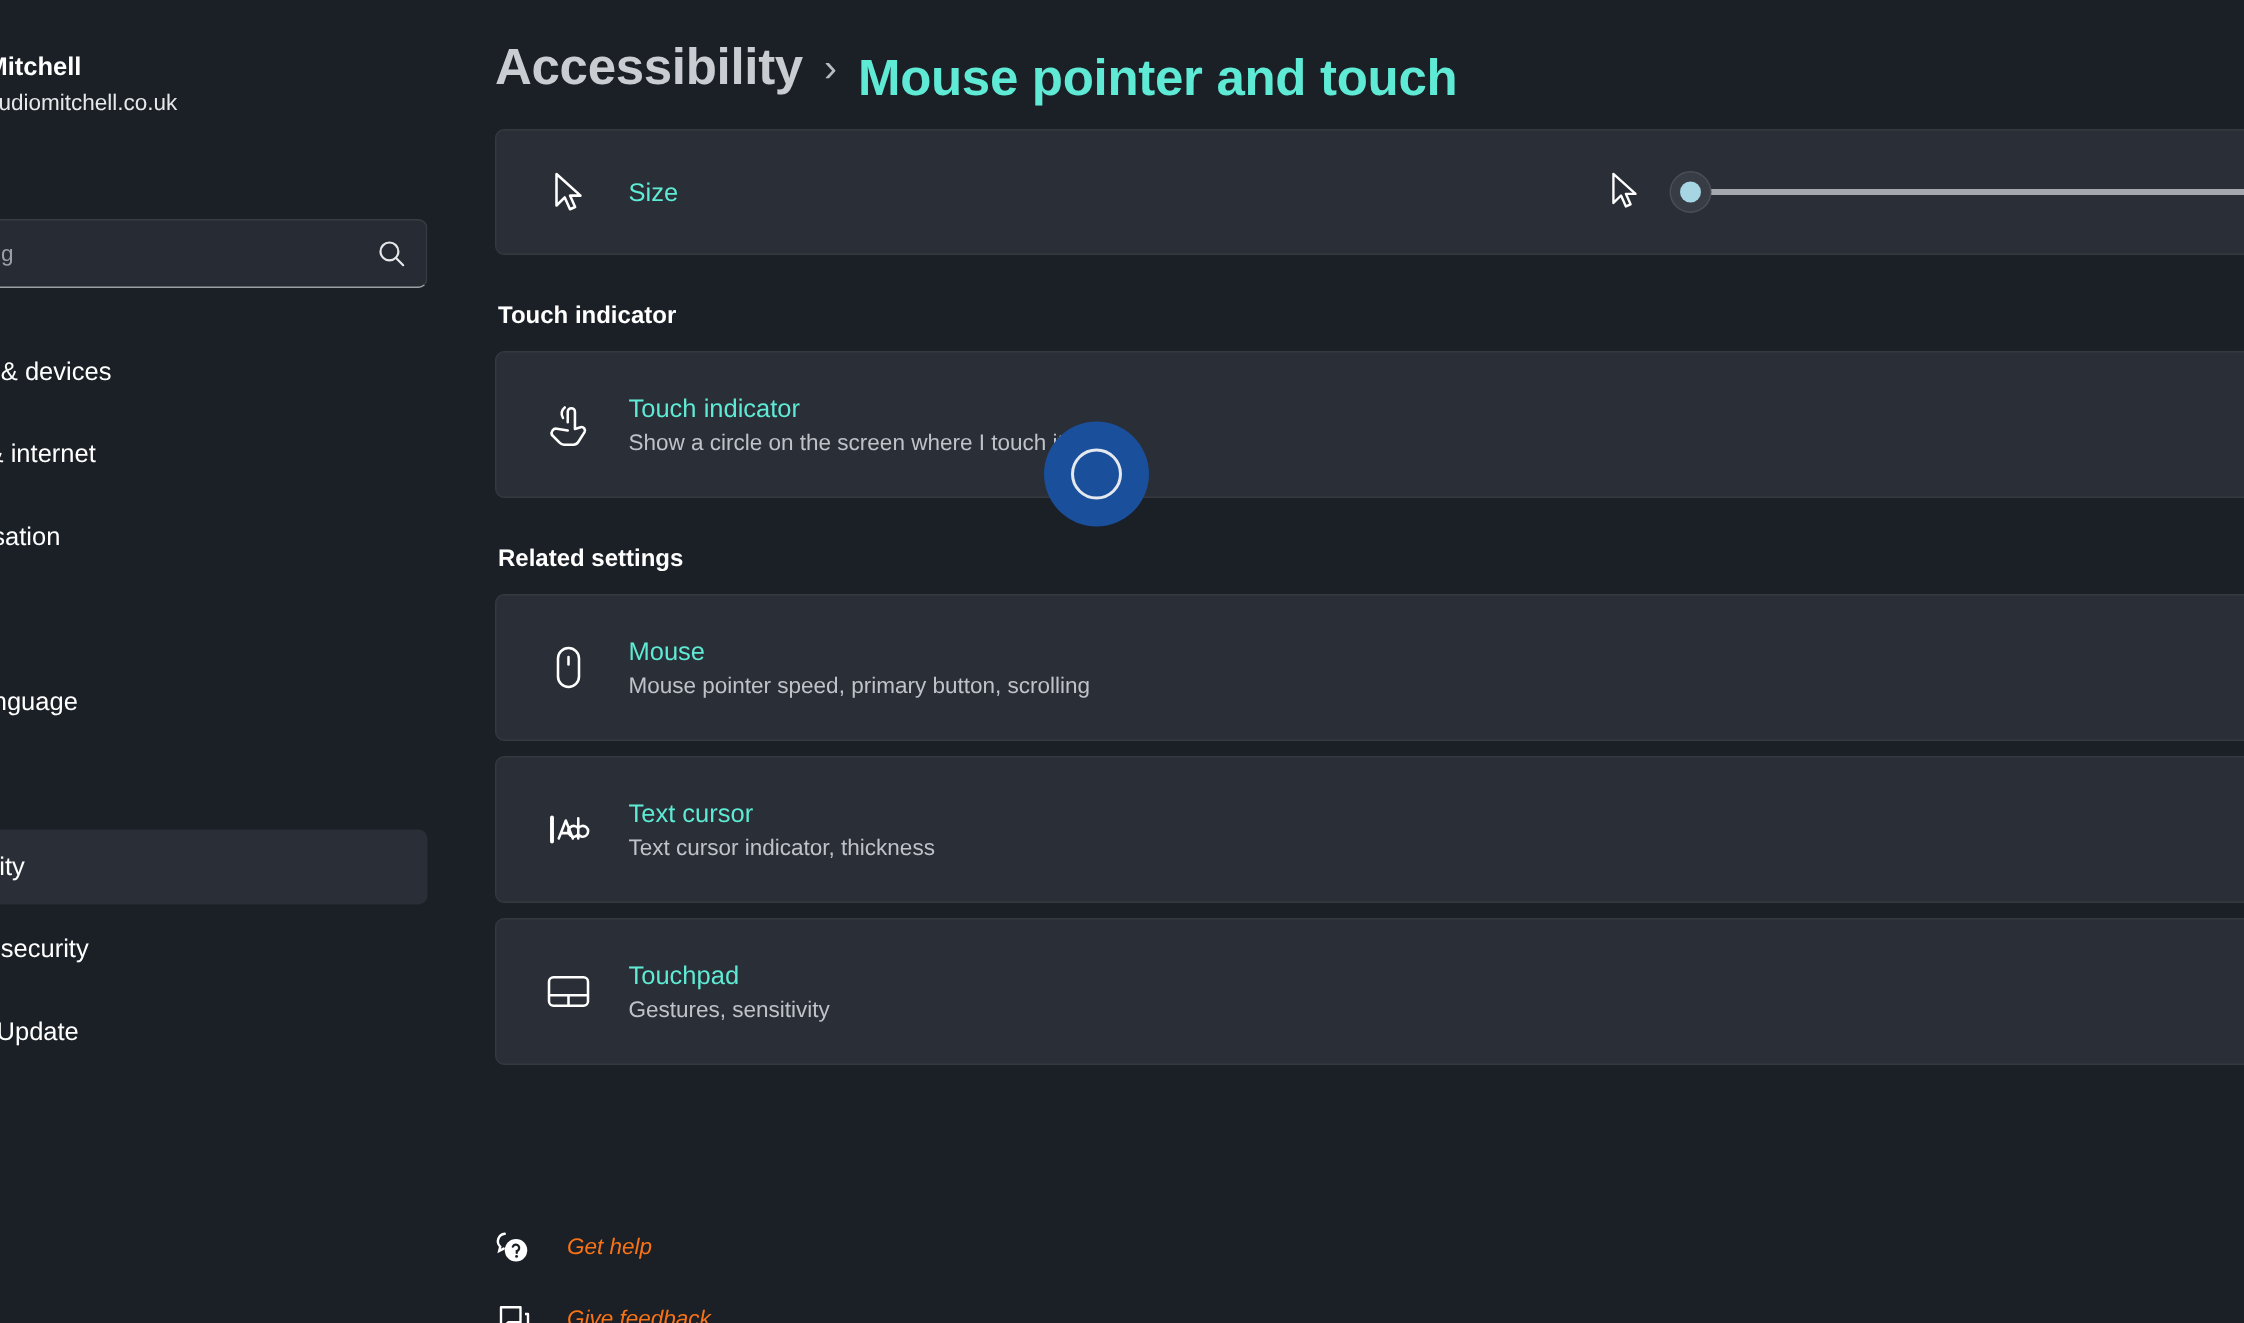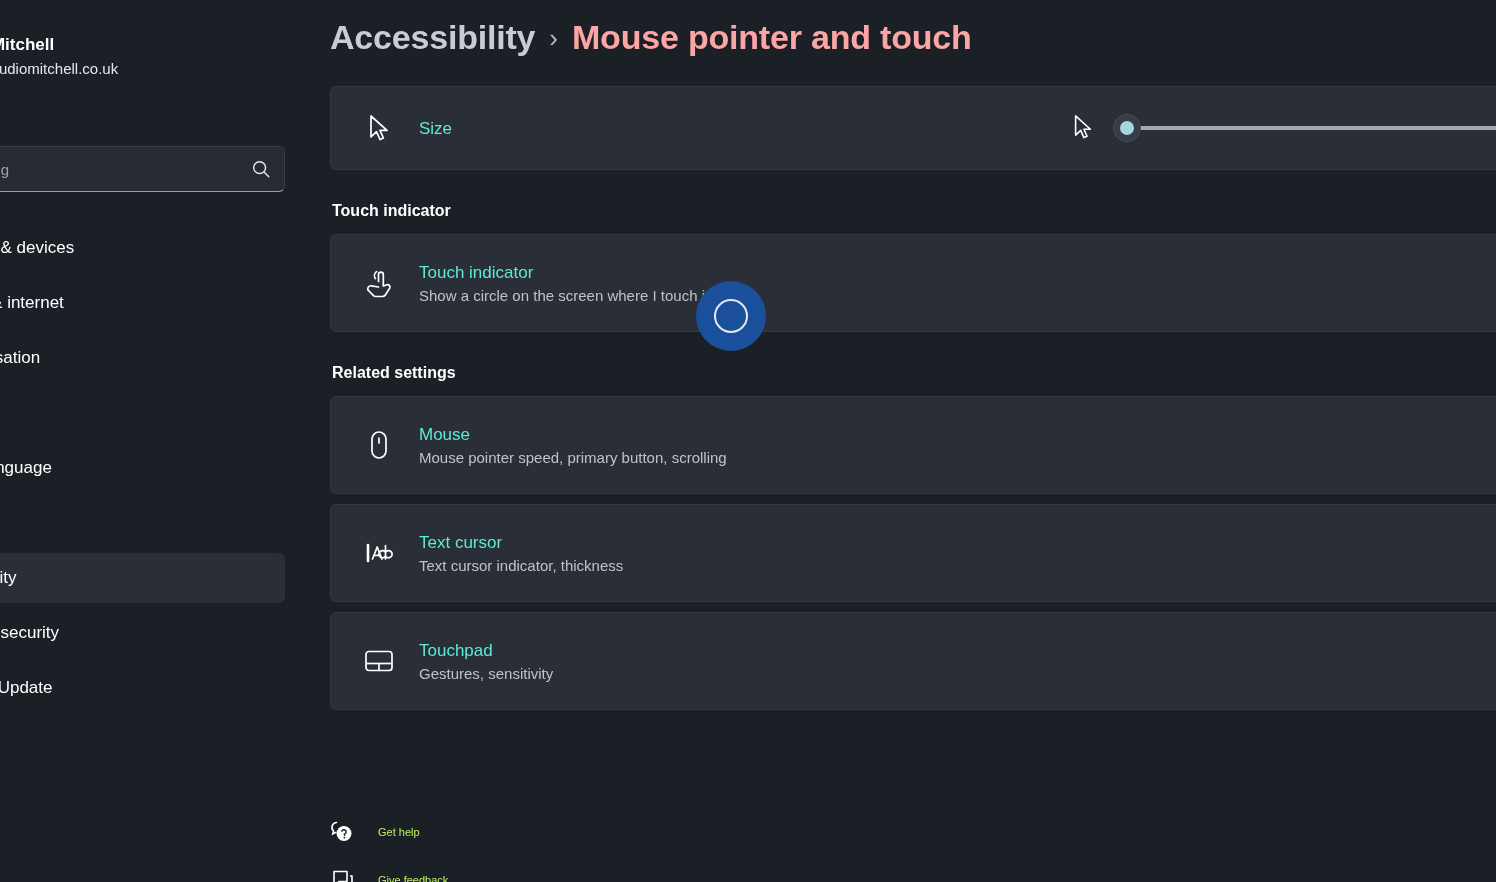--- a/index.html
+++ b/index.html
@@ -136,22 +136,23 @@
   }
   .crumb-sep {
     font-size: 26px;
     color: #b7bbc1;
     font-weight: normal;
     line-height: 34px;
   }
   .crumb-current {
     font-size: 34px;
     font-weight: bold;
-    color: #fca5a5;
+    color: #5eead4;
     letter-spacing: -0.2px;
+    margin-top: 15px;
   }
 
   .content {
     position: absolute;
     left: 44px;
     top: 86px;
     width: 1230px;
   }
 
   
@@ -275,24 +276,25 @@
     gap: 22px;
     height: 48px;
   }
   .link-icon {
     width: 26px; height: 26px;
     color: #ffffff;
     flex: 0 0 auto;
     display: block;
   }
   .link-text {
-    font-size: 11px;
-    color: #bef264;
+    font-size: 15px;
+    color: #f97316;
     line-height: 22px;
     white-space: nowrap;
+    font-style: italic;
   }
 </style>
 </head>
 <body>
 
 <div id="app">
 
   <div class="sidebar">
 
     <div class="profile">

